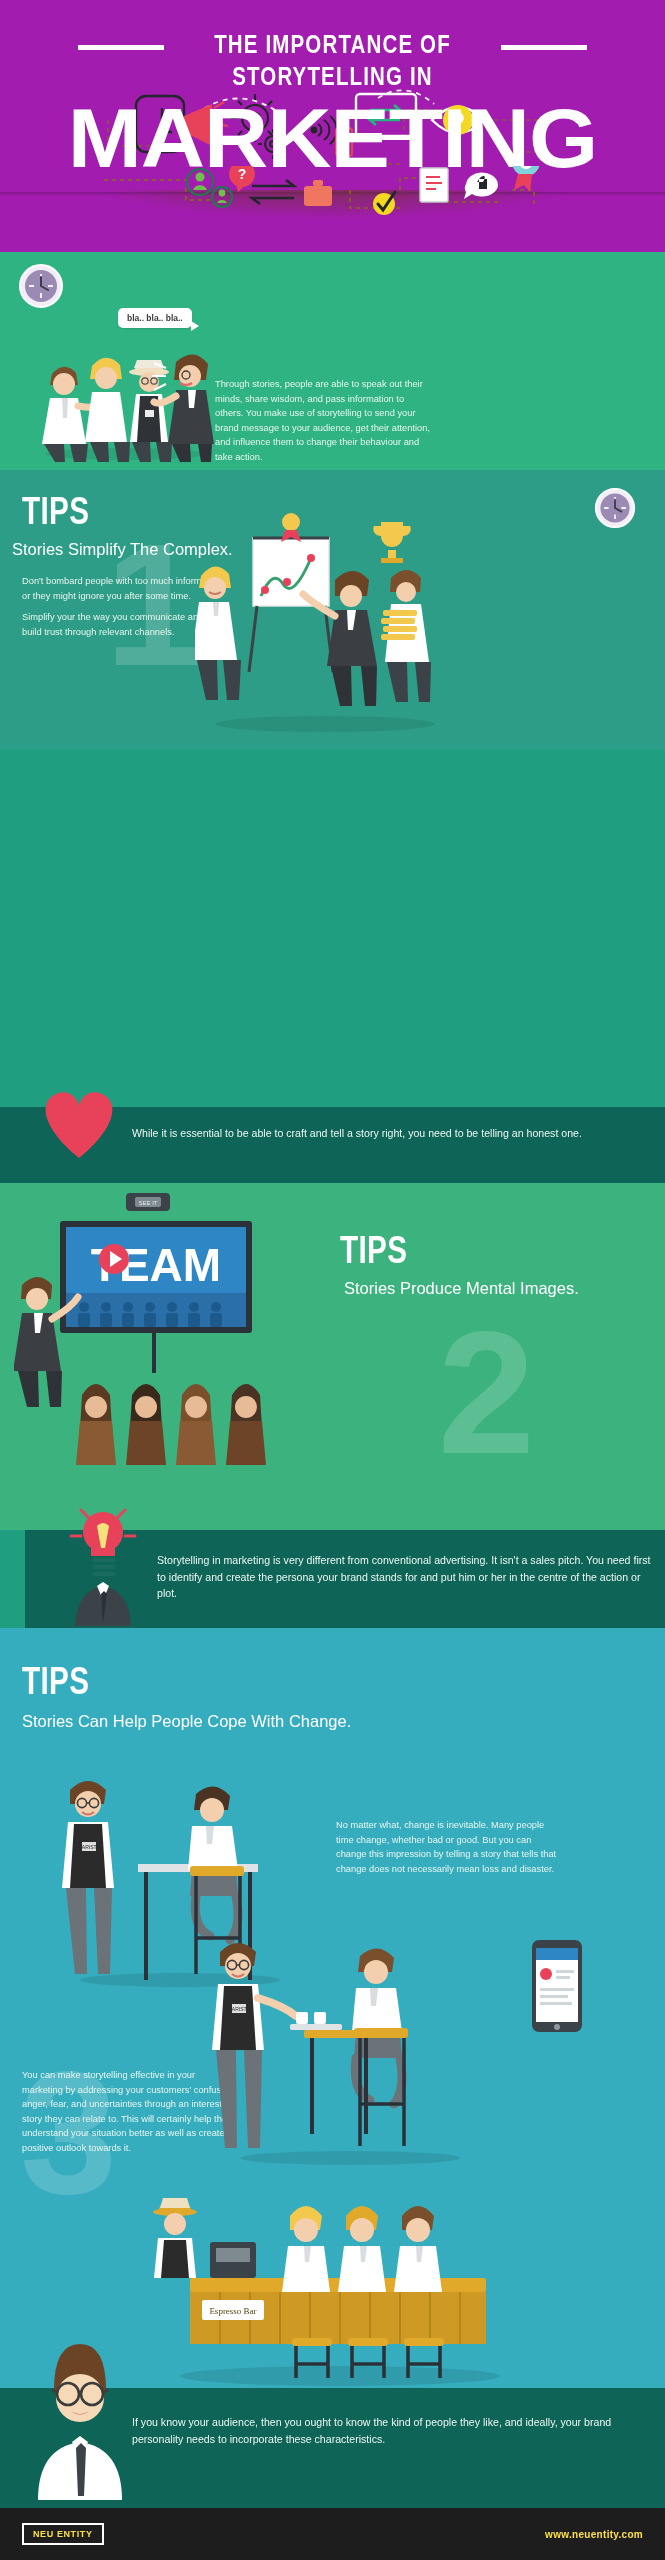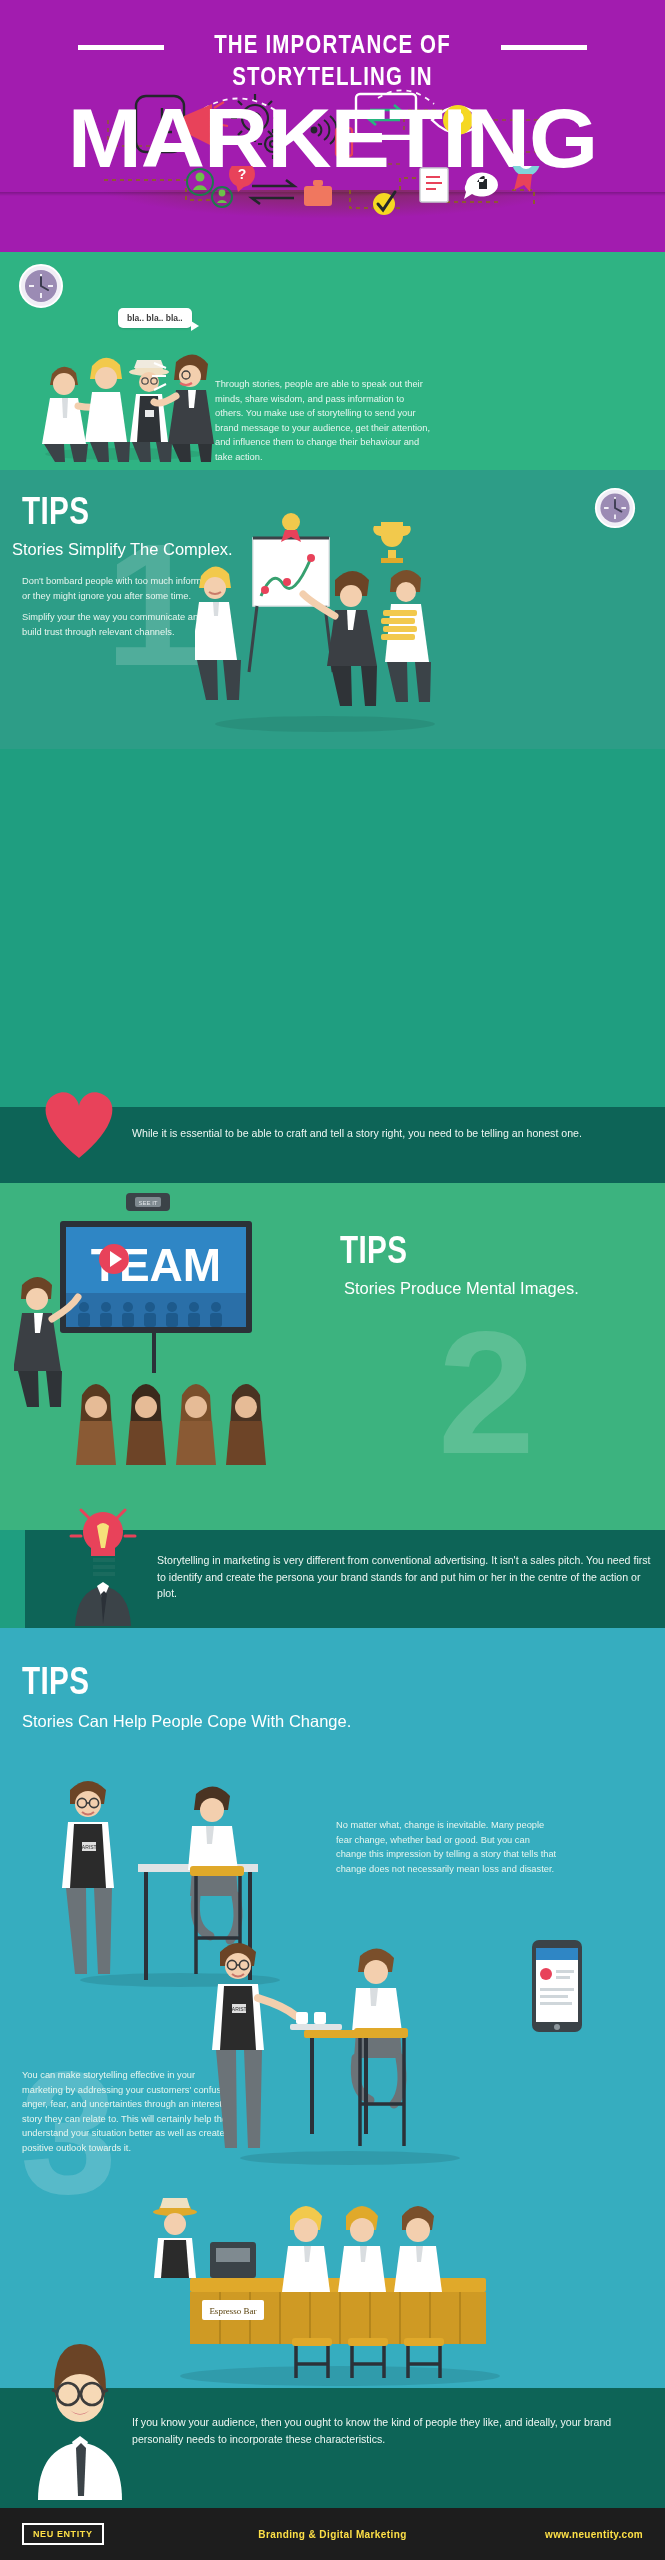--- a/index.html
+++ b/index.html
@@ -450,21 +450,21 @@
     </div>
     <p class="banner-text" style="position:absolute;left:132px;top:22px;width:500px;">Storytelling in marketing is very different from conventional advertising. It isn't a sales pitch. You need first to identify and create the persona your brand stands for and put him or her in the centre of the action or plot.</p>
   </div>
 
   <div class="section" style="top:1628px;height:760px;background:#36adbf;">
     <div class="bignum" style="left:20px;top:430px;">3</div>
 
     <div class="tips-title" style="position:absolute;left:22px;top:34px;">TIPS</div>
     <div class="tips-sub" style="position:absolute;left:22px;top:84px;">Stories Can Help People Cope With Change.</div>
 
-    <p class="body-text" style="position:absolute;left:336px;top:190px;width:225px;">No matter what, change is inevitable. Many people fear change, whether bad or good. But you can change this impression by telling a story that tells that change does not necessarily mean loss and disaster.</p>
+    <p class="body-text" style="position:absolute;left:336px;top:190px;width:225px;">No matter what, change is inevitable. Many people time change, whether bad or good. But you can change this impression by telling a story that tells that change does not necessarily mean loss and disaster.</p>
     <p class="body-text" style="position:absolute;left:22px;top:440px;width:215px;">You can make storytelling effective in your marketing by addressing your customers' confusion, anger, fear, and uncertainties through an interesting story they can relate to. This will certainly help them understand your situation better as well as create a positive outlook towards it.</p>
 
     <div class="fig" style="left:50px;top:140px;">
       <svg width="260" height="220" viewBox="0 0 260 220">
         <ellipse cx="130" cy="212" rx="100" ry="7" fill="rgba(0,0,0,.10)"></ellipse>
 
         <g>
           <path d="M20 22 q18 -18 36 0 l-2 14 h-34z" fill="#6b4426"></path>
           <circle cx="38" cy="36" r="13" fill="#f3cfae"></circle>
           <circle cx="32" cy="35" r="4.6" fill="none" stroke="#3c3c3c" stroke-width="1.6"></circle>
@@ -622,17 +622,16 @@
         <path d="M10 164 q0 -52 42 -58 q42 6 42 58z" fill="#ffffff"></path>
         <path d="M44 106 l8 18 l8 -18 l-8 -6z" fill="#ffffff"></path>
         <path d="M48 112 l2 48 h6 l2 -48 l-5 -5z" fill="#3b4348"></path>
       </svg>
     </div>
     <p class="banner-text" style="position:absolute;left:132px;top:26px;width:500px;">If you know your audience, then you ought to know the kind of people they like, and ideally, your brand personality needs to incorporate these characteristics.</p>
   </div>
 
   <div class="footer">
     <div class="footer-logo">NEU ENTITY</div>
-    <div class="footer-center">Branding &amp; Digital Marketing</div>
     <div class="footer-right">www.neuentity.com</div>
   </div>
 
 </div>
 
 </body></html>

